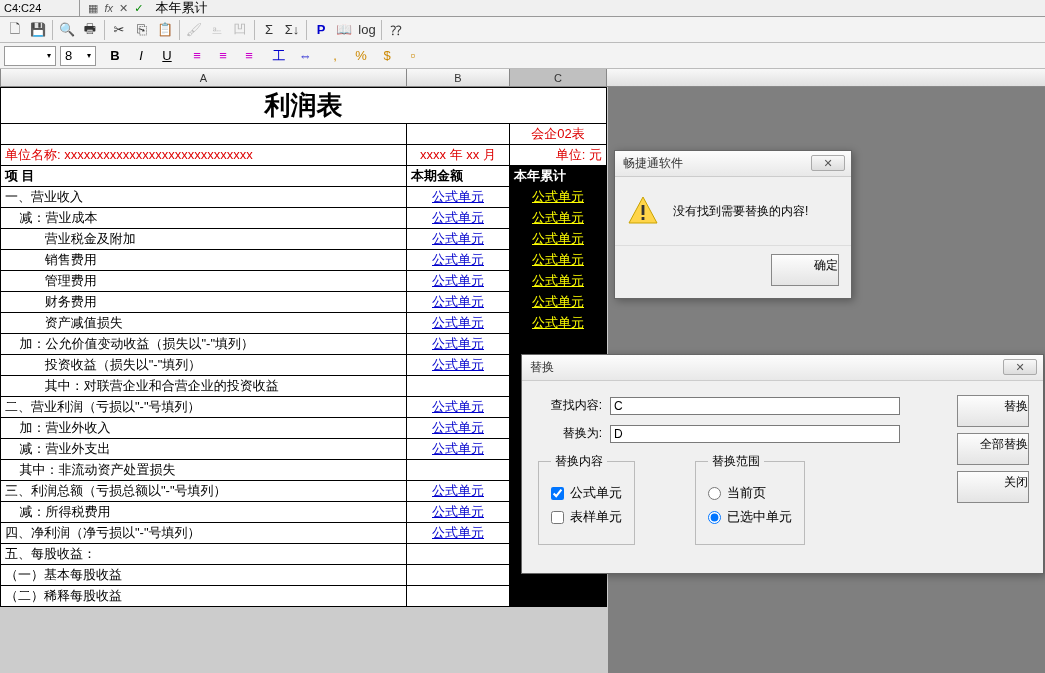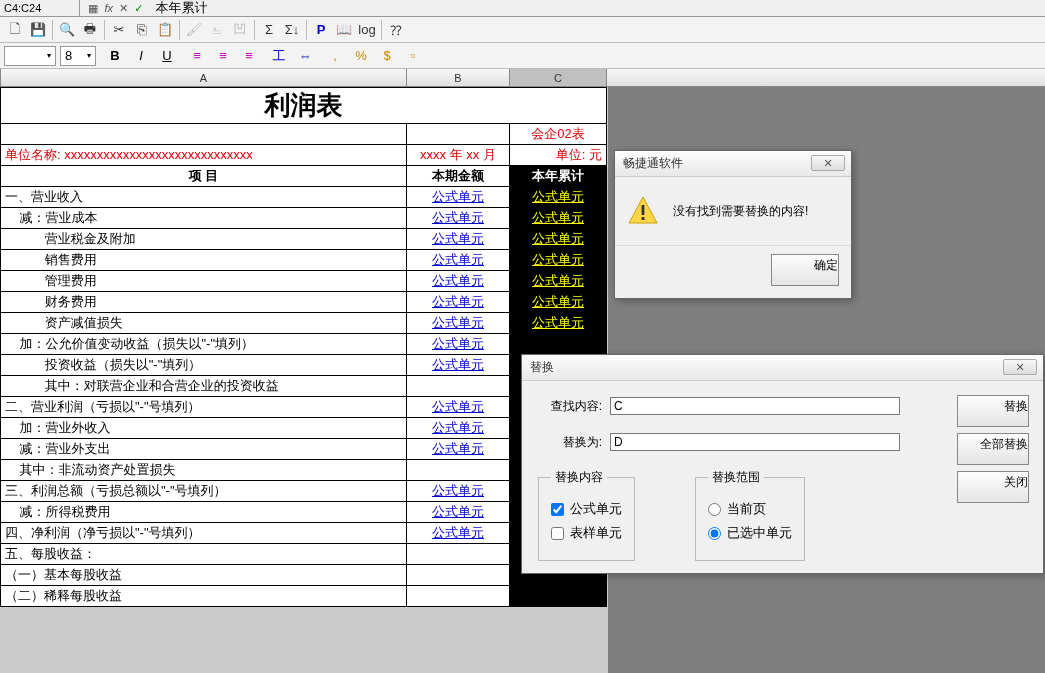--- a/index.html
+++ b/index.html
@@ -22,42 +22,42 @@
 .col-headers{display:flex;height:18px;background:linear-gradient(#f8f8f8,#e0e0e0);border-bottom:1px solid #888}
 .row-head{width:1px;border-right:1px solid #888;background:linear-gradient(#f8f8f8,#e0e0e0)}
 .col-h{border-right:1px solid #888;text-align:center;font-size:11px;line-height:18px;color:#333}
 .col-h.A{width:406px}.col-h.B{width:103px}.col-h.C{width:97px}
 .col-h.C{background:#c0c0c0}
 .grid{background:#fff;width:607px;position:relative}
 .grid table{border-collapse:collapse;width:100%}
 .grid td{border:1px solid #000;height:21px;padding:0 4px;white-space:nowrap;overflow:hidden}
 .grid .title-row td{border:1px solid #000;text-align:center;font-size:26px;font-family:Liberation Serif, serif;height:36px;font-weight:bold}
 .grid .red{color:#d00}
-.grid .hdr td{text-align:center;font-weight:bold;background:#fff}
+.grid .hdr td{font-weight:bold;background:#fff}
 .grid .hdr td.c-col{background:#000;color:#fff}
 .grid td.link{color:#00c;text-decoration:underline;text-align:center}
 .grid td.sel{background:#000;color:#ff0}
 .grid td.sel .link-text{color:#ff0;text-decoration:underline}
 .grid td.a-col{width:406px}
 .grid td.b-col{width:103px}
 .grid td.c-col{width:97px}
 .gray-bg{position:absolute;left:608px;top:18px;right:0;bottom:0;background:#7f7f7f}
 .dialog{position:absolute;background:#f0f0f0;border:1px solid #666;box-shadow:2px 2px 8px rgba(0,0,0,.3)}
 .dialog .titlebar{height:26px;background:linear-gradient(#fdfdfd,#e8e8e8);border-bottom:1px solid #ccc;display:flex;align-items:center;padding:0 8px;position:relative}
 .dialog .titlebar .ttl{font-size:12px;color:#333}
 .dialog .close-x{position:absolute;right:6px;top:4px;width:34px;height:16px;border:1px solid #aaa;border-radius:2px;background:linear-gradient(#f8f8f8,#ddd);text-align:center;font-size:11px;line-height:14px;color:#555}
 .msgbox{left:614px;top:150px;width:238px}
 .msgbox .body{padding:18px 12px;display:flex;align-items:center;gap:14px}
 .msgbox .warn-icon{width:32px;height:32px}
 .msgbox .msg{font-size:12px}
 .msgbox .btns{padding:8px 12px 12px;background:#f0f0f0;text-align:right;border-top:1px solid #ddd}
 .btn{display:inline-block;min-width:68px;height:32px;border:1px solid #888;background:linear-gradient(#fdfdfd,#e4e4e4);text-align:right;line-height:20px;font-size:12px;cursor:pointer}
 .replace-dlg{left:521px;top:354px;width:523px;height:220px}
 .replace-dlg .body{padding:16px 16px;position:relative;height:calc(100% - 26px)}
-.replace-dlg .row{display:flex;align-items:center;margin-bottom:18px}
+.replace-dlg .row{display:flex;margin-bottom:10px}
 .replace-dlg .lbl{width:72px;text-align:right;padding-right:8px;font-size:12px}
 .replace-dlg input[type=text]{width:290px;height:18px;border:1px solid #7a7a7a;padding:0 3px;font-size:12px}
 .replace-dlg .groups{display:flex;gap:60px;margin-top:8px}
 .replace-dlg fieldset{border:1px solid #bbb;padding:8px 12px 12px;font-size:12px}
 .replace-dlg fieldset legend{font-size:12px;padding:0 4px}
 .replace-dlg .opt{display:flex;align-items:center;gap:6px;margin:6px 0;font-size:12px}
 .replace-dlg .side-btns{position:absolute;right:14px;top:14px;display:flex;flex-direction:column;gap:6px}
 .replace-dlg .side-btns .btn{width:72px}
 input[type=checkbox],input[type=radio]{width:13px;height:13px}
 </style>

